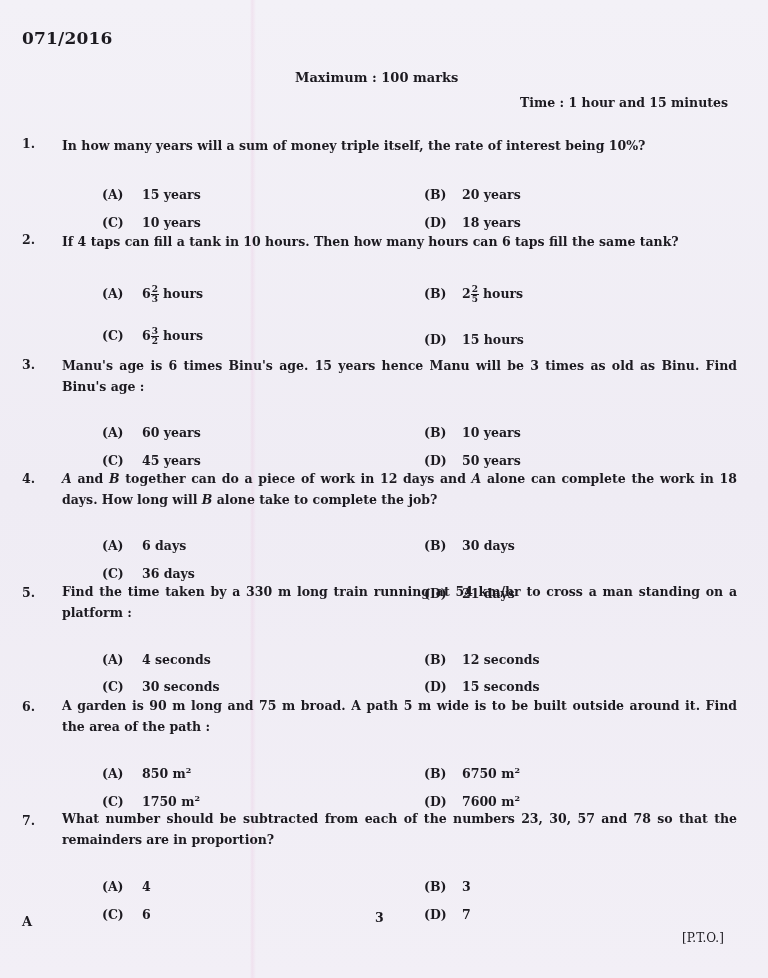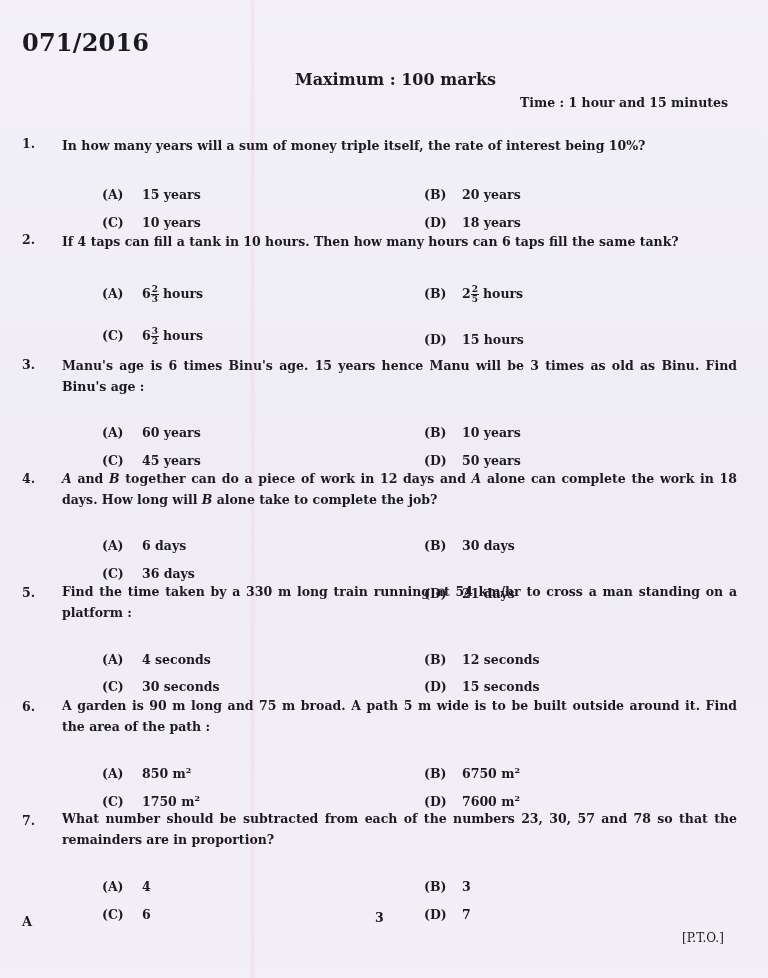--- a/index.html
+++ b/index.html
@@ -19,26 +19,26 @@
     position: absolute;
     left: 0; top: 0;
     width: 768px; height: 978px;
     background:
       linear-gradient(90deg, rgba(230,205,225,0) 0px, rgba(230,205,225,0) 250px, rgba(235,200,225,0.35) 252px, rgba(230,205,225,0) 256px, rgba(230,205,225,0) 768px),
       linear-gradient(180deg, #f3f1f7 0%, #efecf4 50%, #f2eff6 100%);
   }
   .abs { position: absolute; white-space: nowrap; }
   .code {
     left: 22px; top: 28px;
-    font-size: 24px; font-weight: bold;
+    font-size: 17px; font-weight: bold;
     letter-spacing: 0.2px;
   }
   .maxmarks {
     left: 295px; top: 70px;
-    font-size: 16px; font-weight: bold;
+    font-size: 13px; font-weight: bold;
   }
   .time {
     left: 520px; top: 95px;
     font-size: 12.5px; font-weight: bold;
   }
   .qnum {
     position: absolute;
     left: 22px;
     font-size: 12.5px; font-weight: bold;
   }

